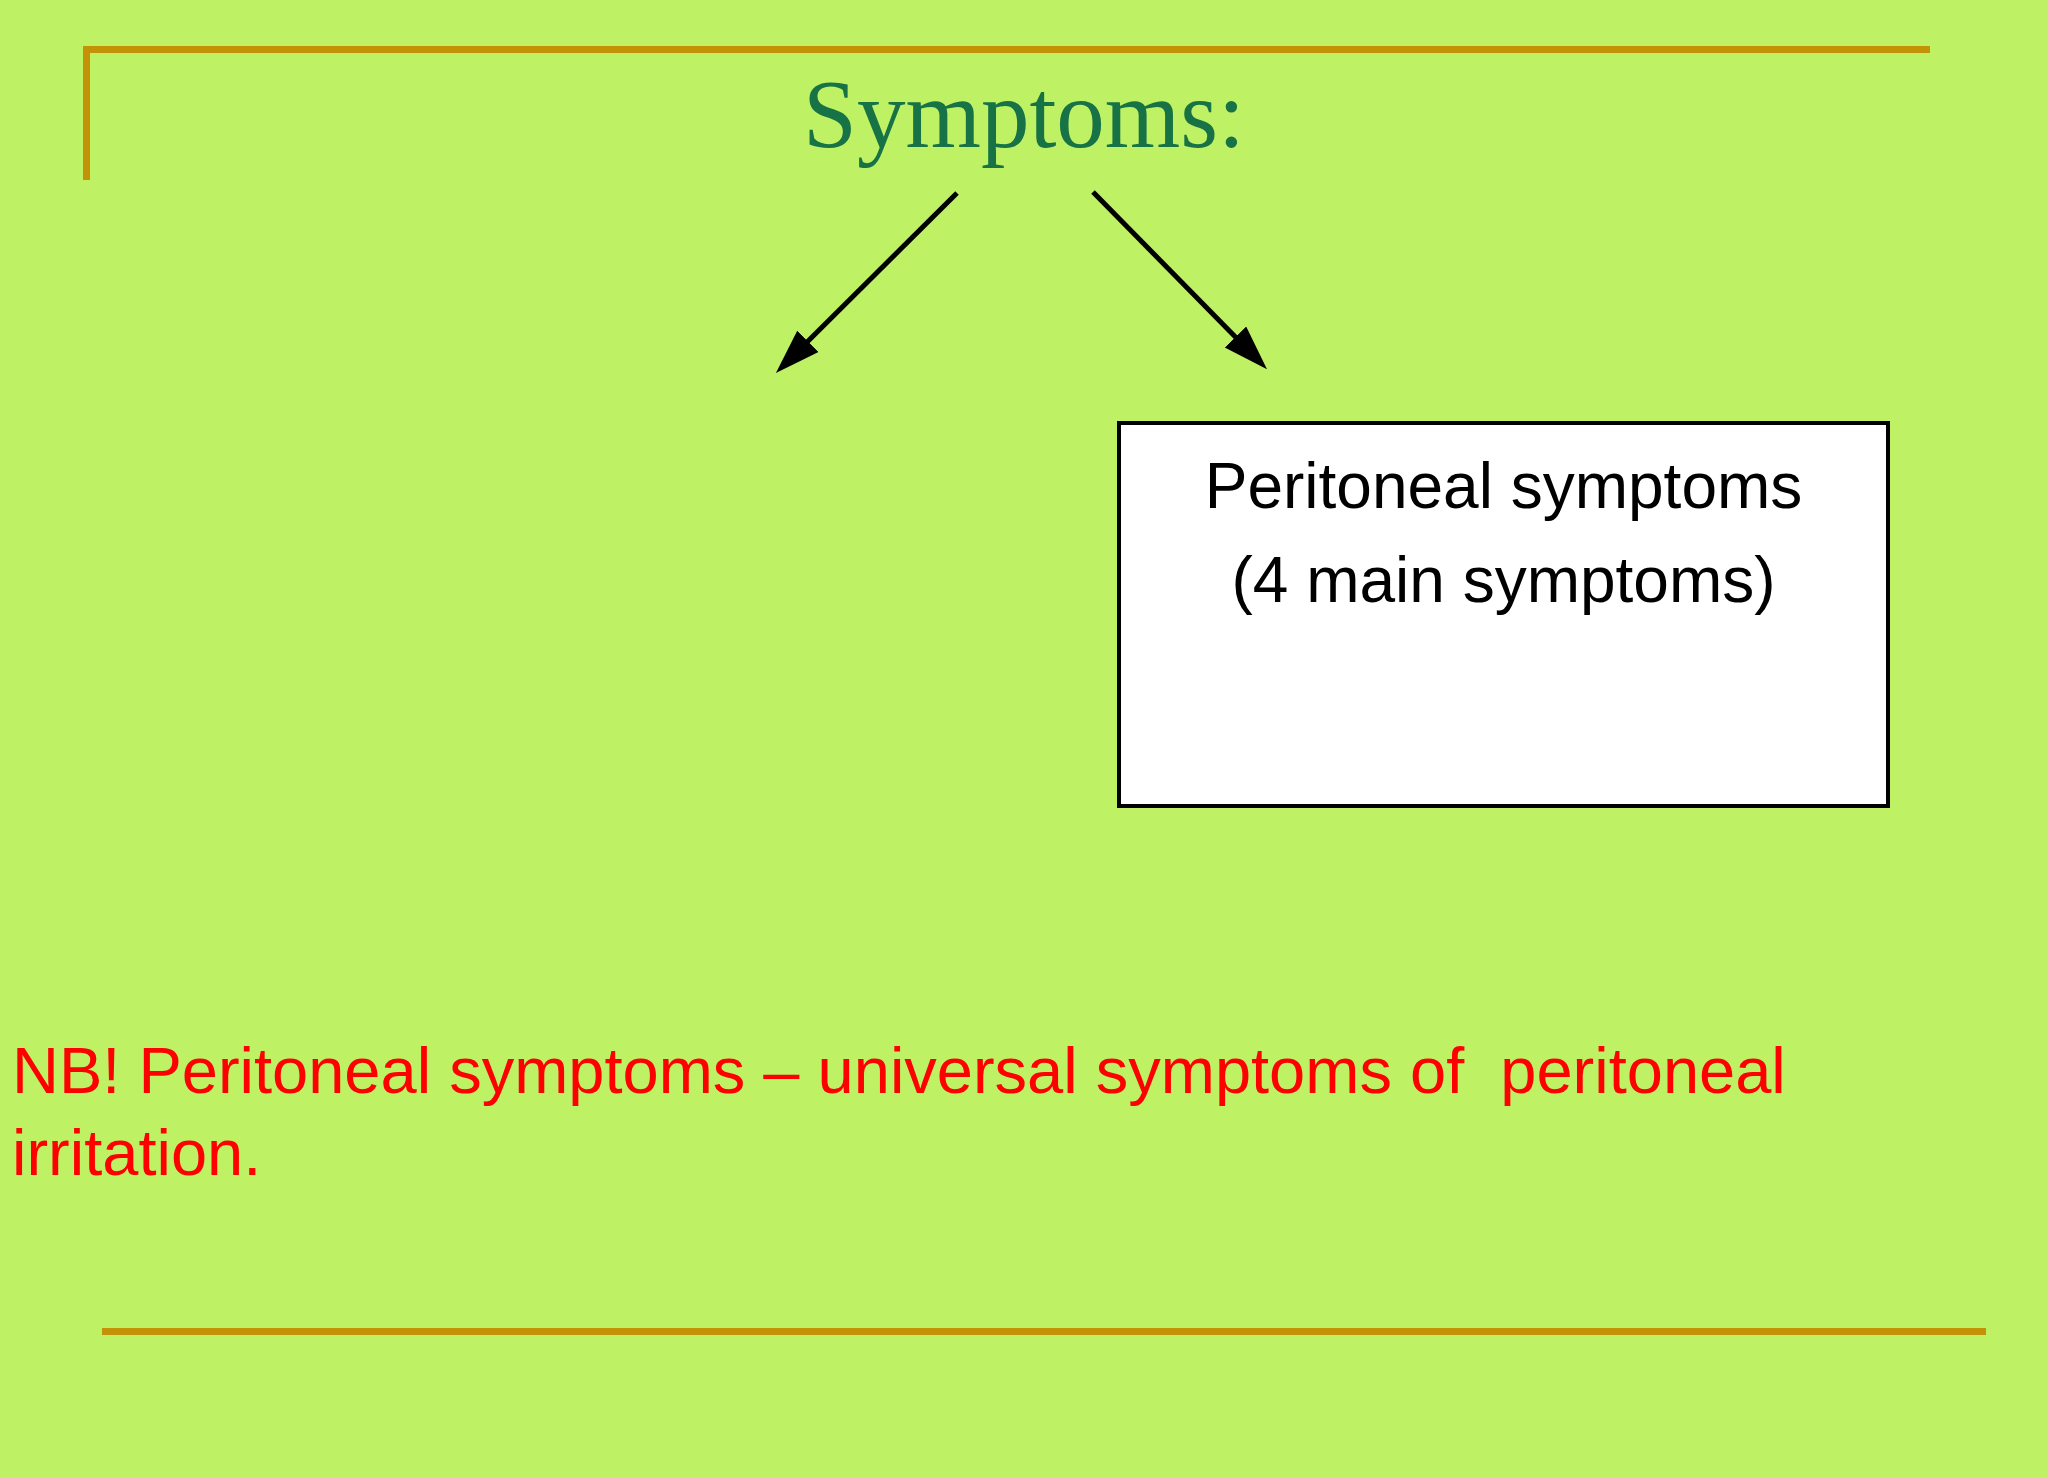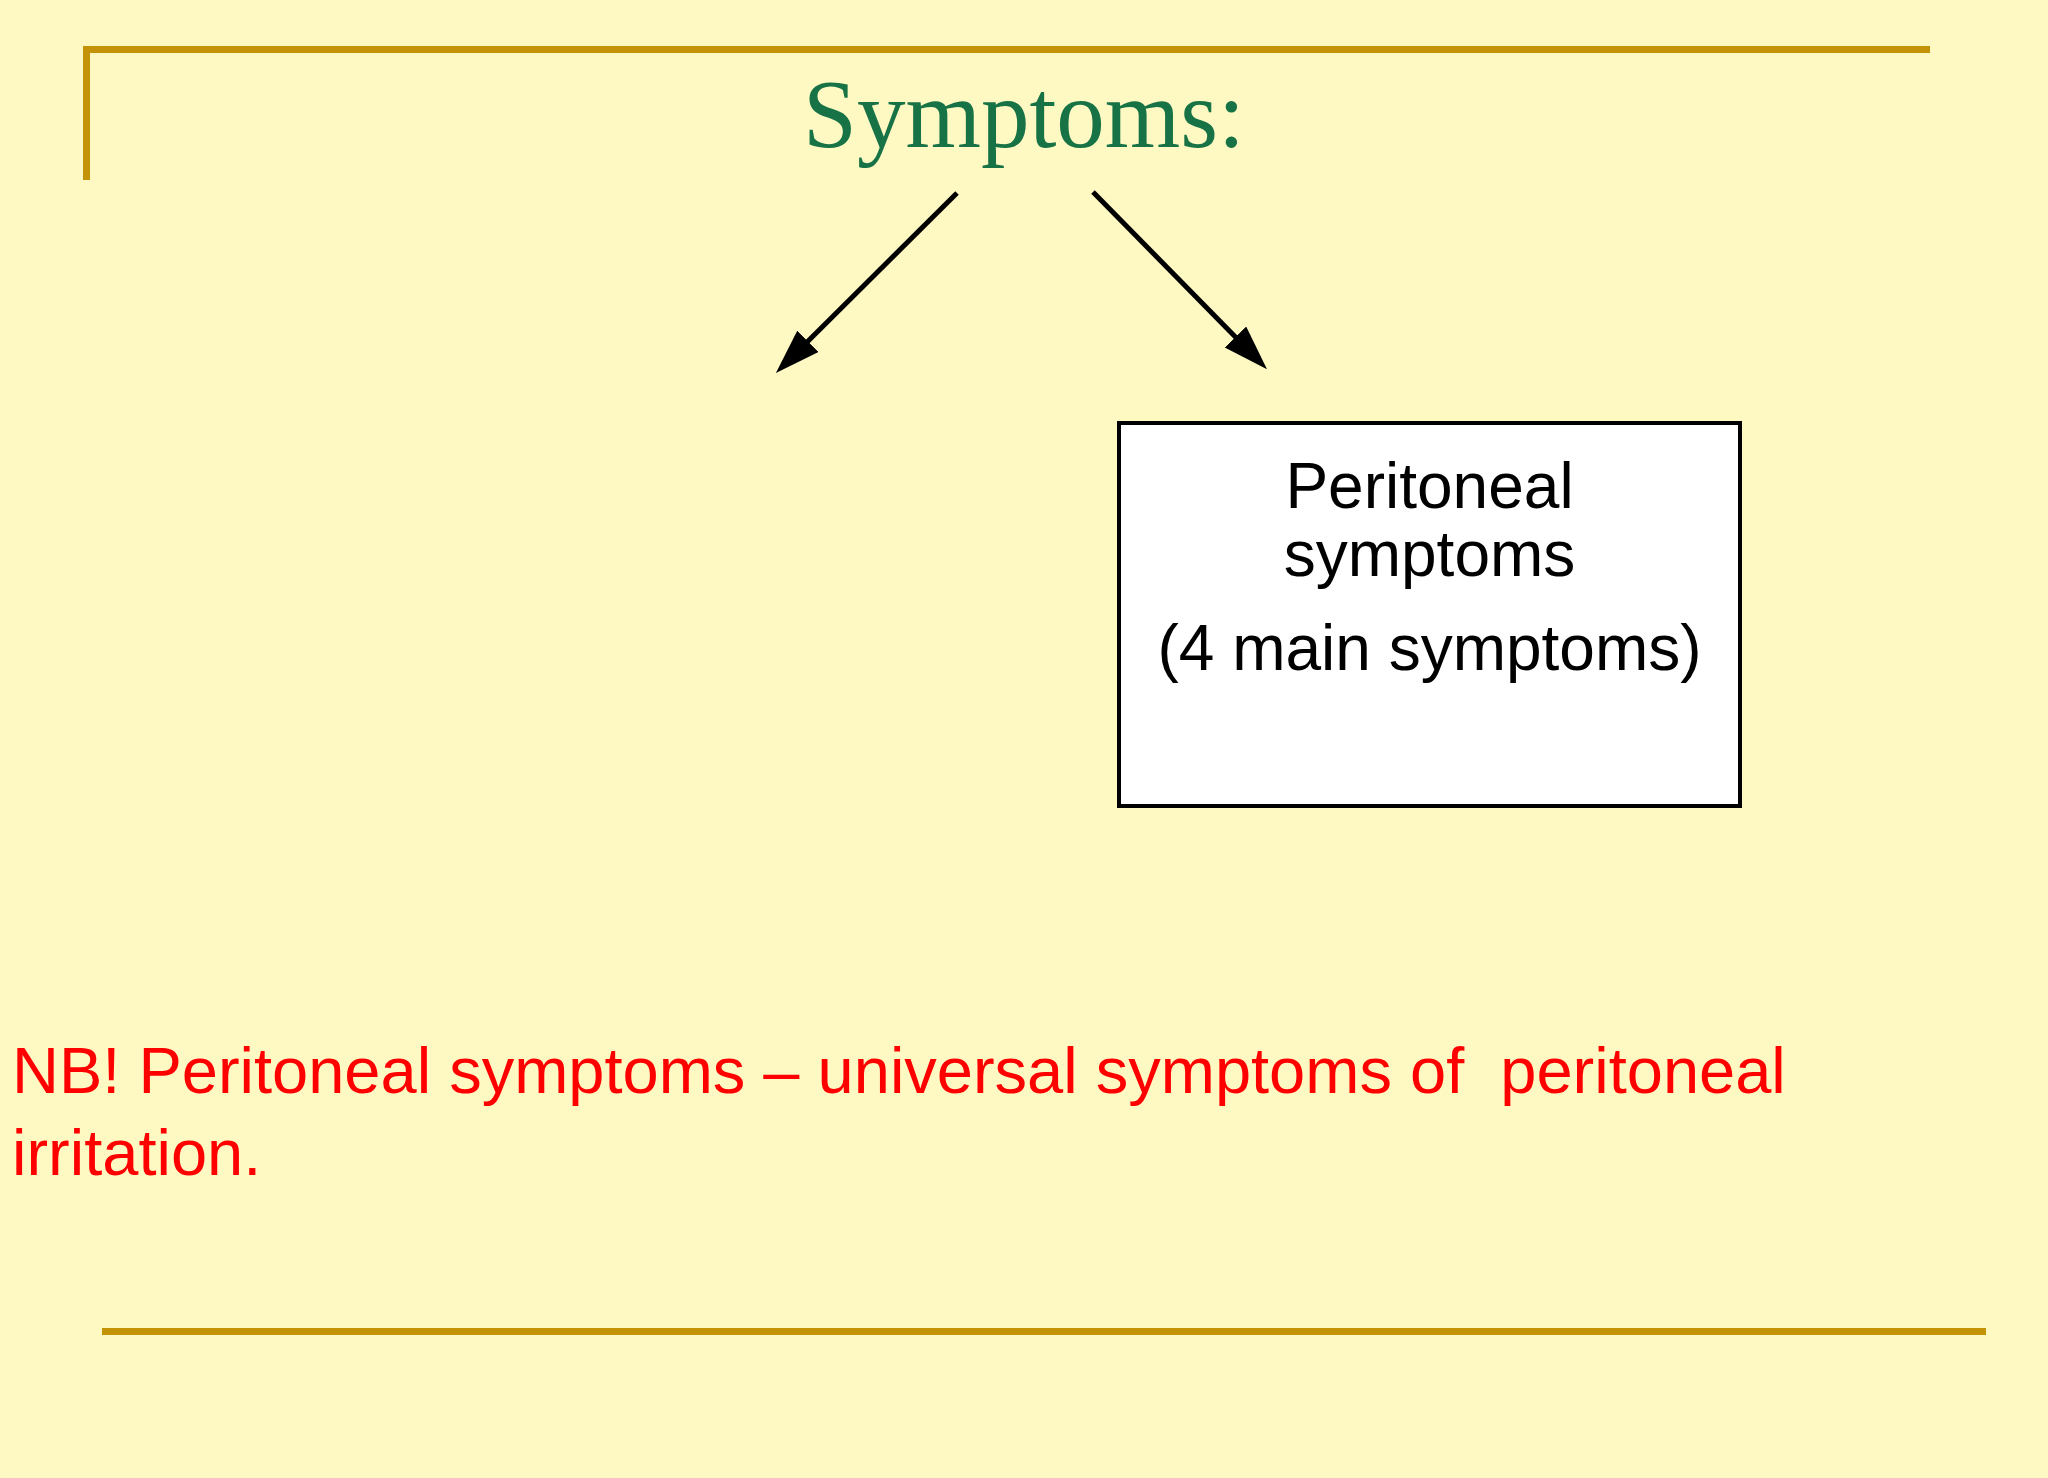--- a/index.html
+++ b/index.html
@@ -6,21 +6,21 @@
     --title-green:#177245;
     --accent-gold:#C49206;
     --note-red:#FF0000;
     --text-black:#000000;
   }
   html,body{margin:0;padding:0;background:#fff;}
   .slide{
     position:relative;
     width:2048px;
     height:1478px;
-    background:#fef9c3;
+    background:#bef264;
     overflow:hidden;
     font-family:"Liberation Sans", sans-serif;
     color:var(--text-black);
   }
   .gold{background:var(--accent-gold);position:absolute;}
   .gold-top{left:83px;top:46px;width:1847px;height:7px;}
   .gold-left{left:83px;top:46px;width:7px;height:134px;}
   .gold-bottom{left:102px;top:1328px;width:1884px;height:7px;}
   .title{
     position:absolute;
@@ -36,21 +36,21 @@
     position:absolute;
     box-sizing:border-box;
     border:4px solid #000;
     background:#fff;
     text-align:center;
     font-size:64px;
     line-height:1.06;
     color:var(--text-black);
   }
   .box-left{left:113px;top:420px;width:801px;height:388px;padding:30px 52px 0;}
-  .box-right{left:1117px;top:421px;width:625px;height:387px;padding:28px 16px 0;}
+  .box-right{left:1117px;top:421px;width:773px;height:387px;padding:28px 16px 0;}
   .box-right .line2{margin-top:26px;}
   .notes{
     position:absolute;
     left:12px;top:866px;width:2036px;
     font-size:65px;
     line-height:1.26;
     white-space:pre-wrap;
   }
   .note-red{color:var(--note-red);}
   .note-black{color:var(--text-black);}

